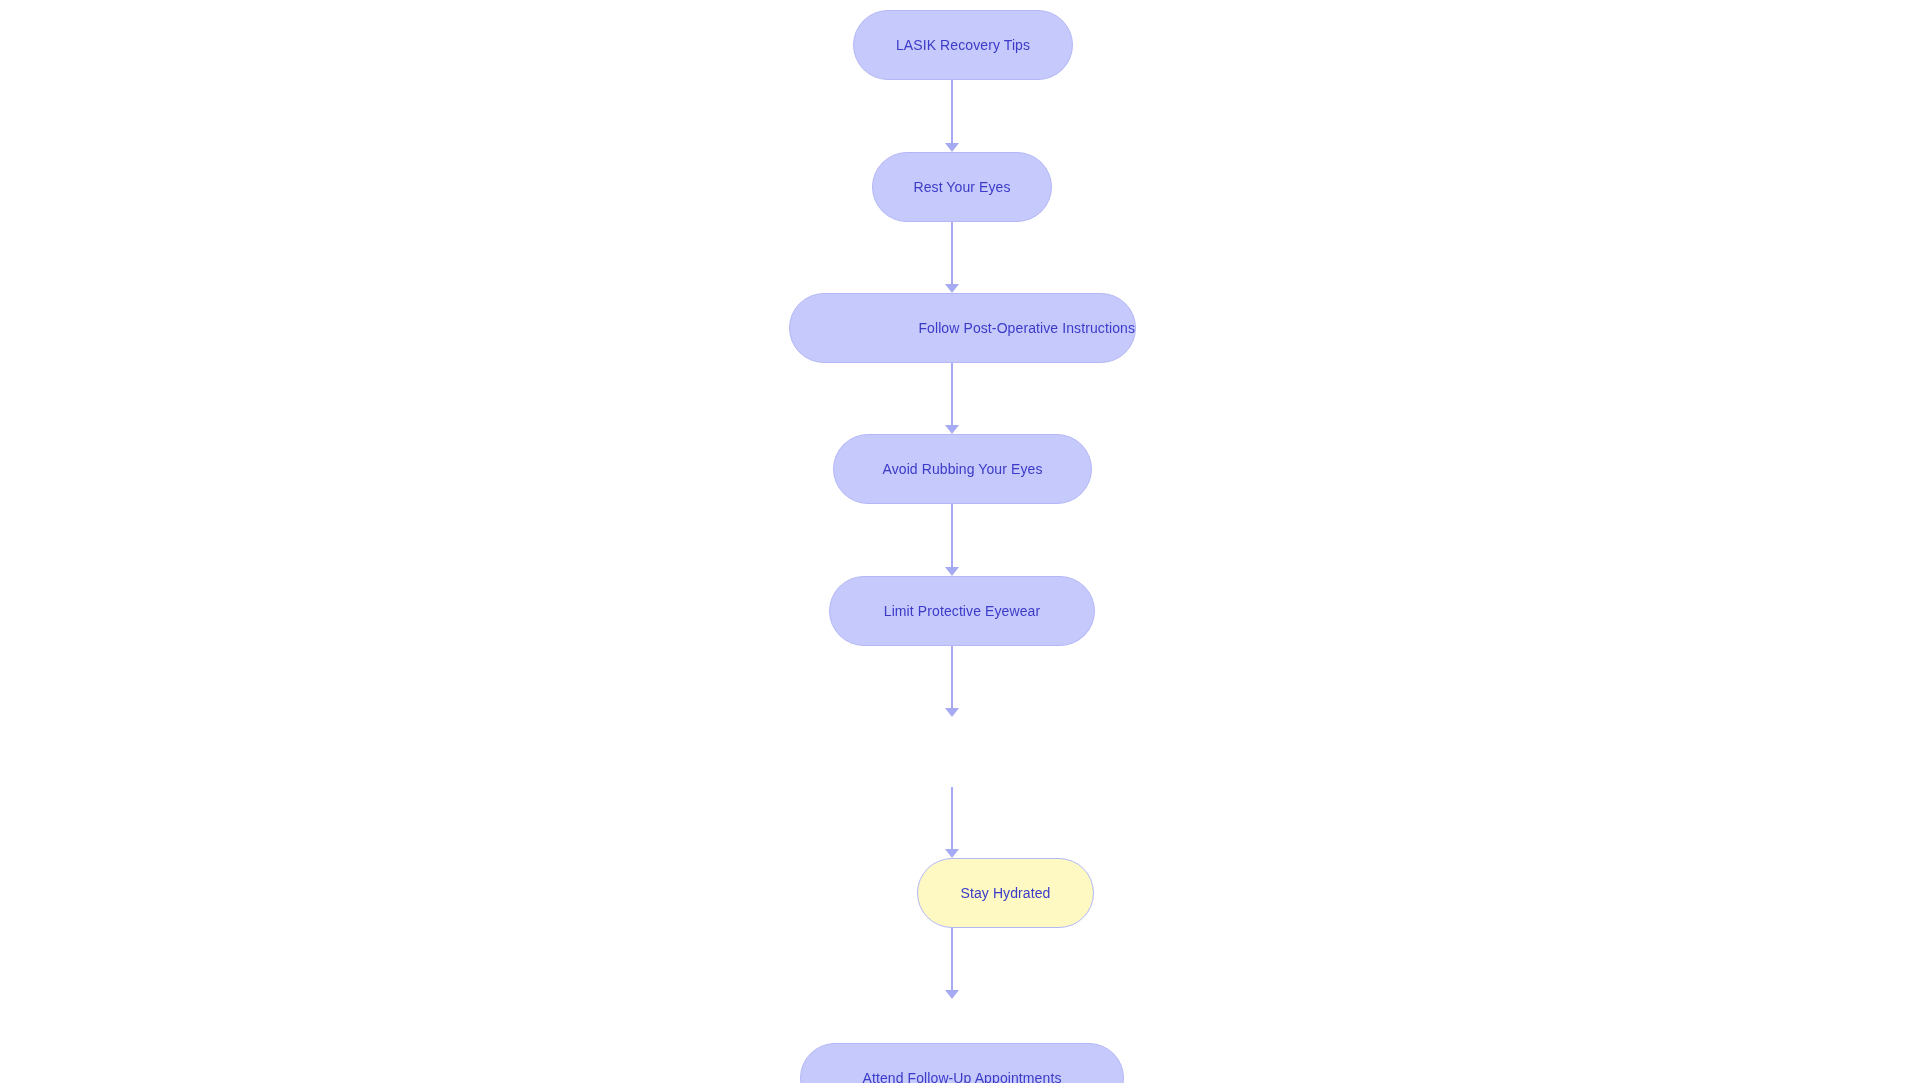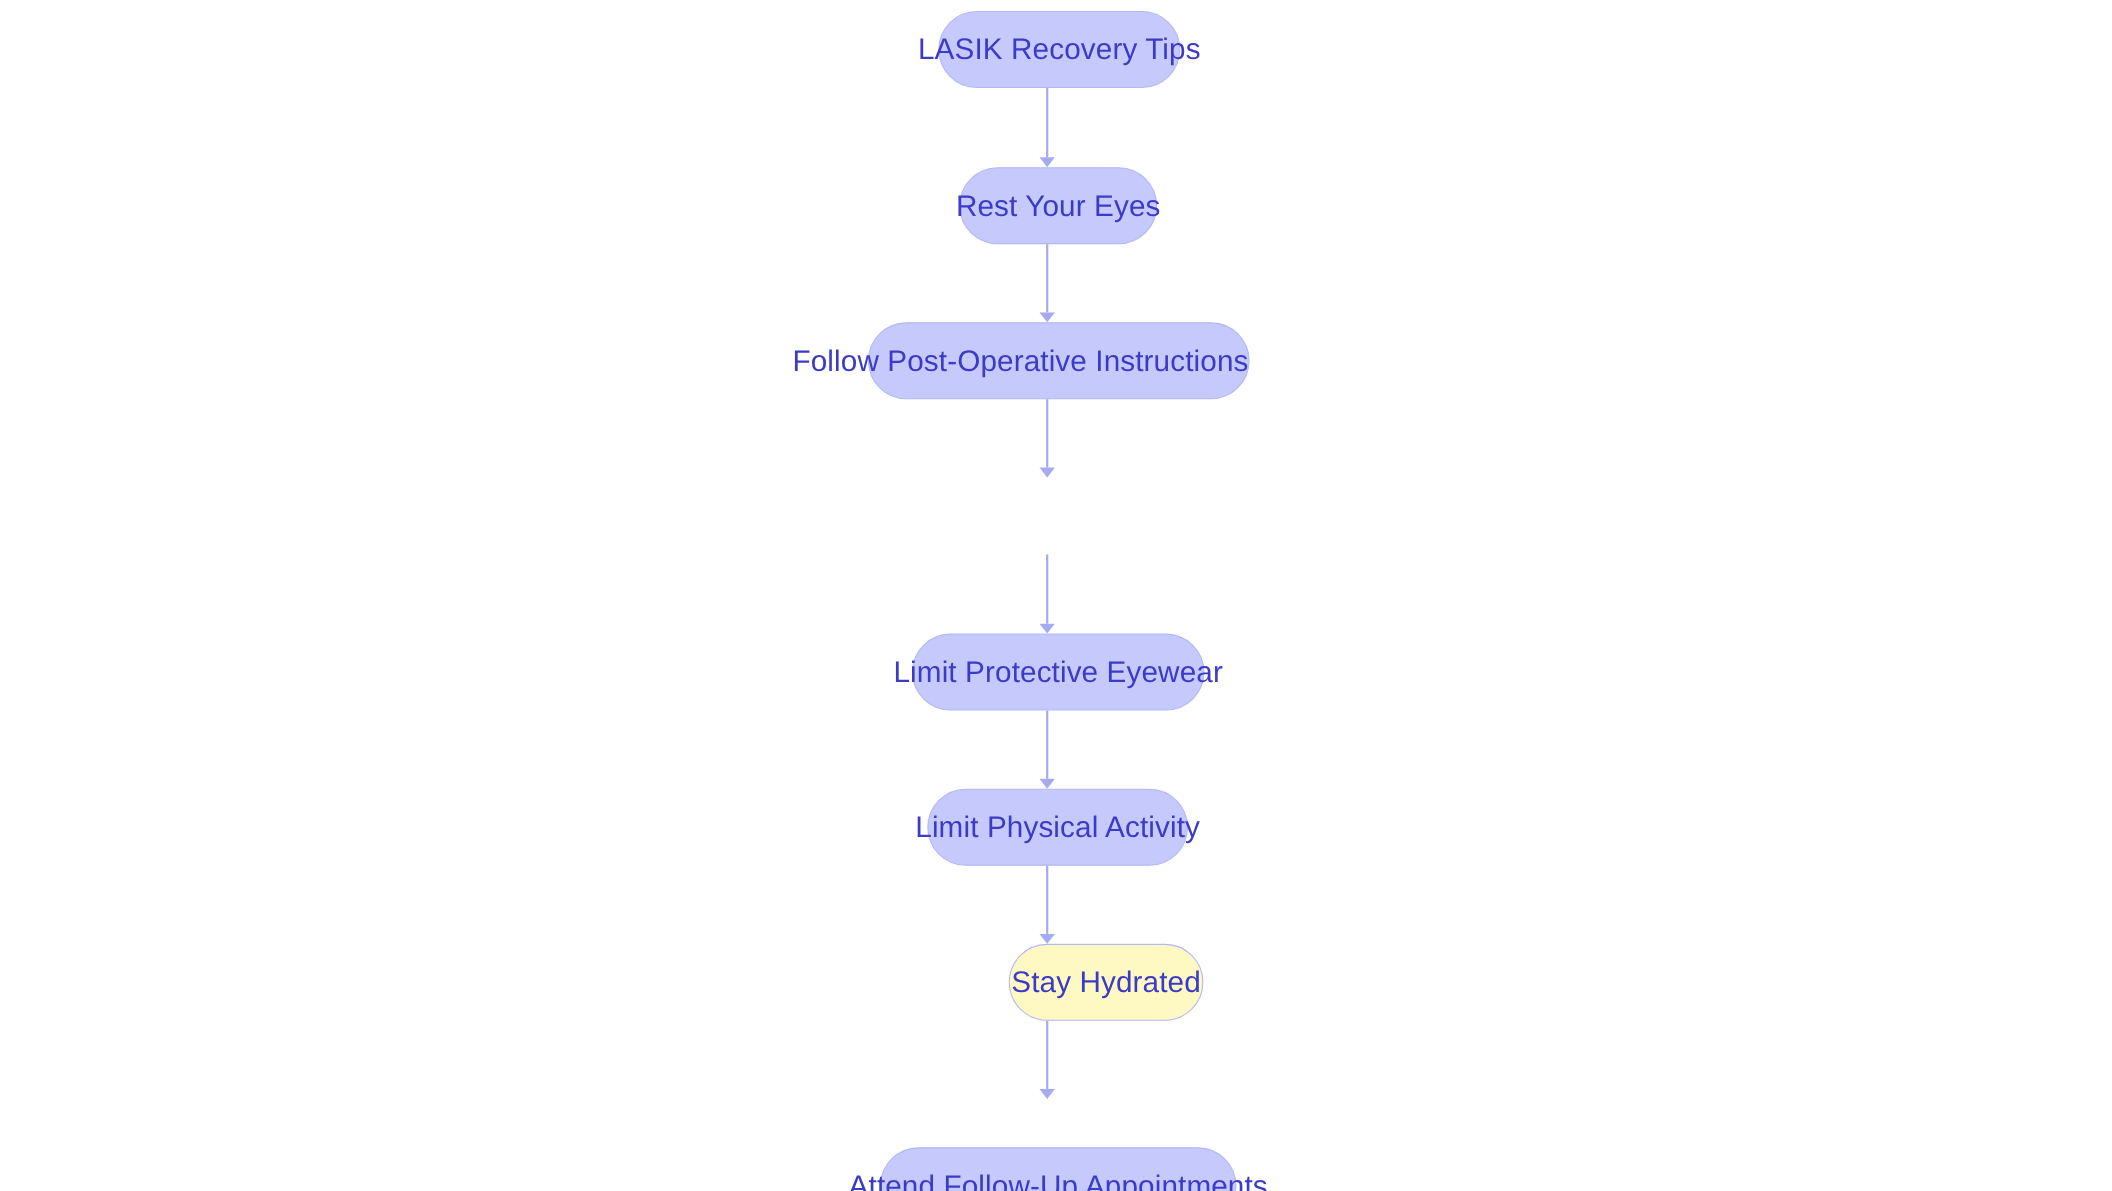--- a/index.html
+++ b/index.html
@@ -37,21 +37,21 @@
     font-size: 21px;
     font-family: "Liberation Sans", sans-serif;
     font-weight: 400;
     letter-spacing: 0.1px;
     white-space: nowrap;
     user-select: none;
   }
 
   .node-label {
     color: #3b3bc8;
-    font-size: 27px;
+    font-size: 14px;
     line-height: 1;
     pointer-events: none;
   }
 
   
   .connector {
     position: absolute;
     width: 24px;
     pointer-events: none;
   }
@@ -108,25 +108,25 @@
 
   <div class="node" style="left: 853px; top: 10px; width: 220px; background: rgb(198, 201, 251); border-color: rgb(179, 183, 246); color: rgb(59, 59, 200);">
     <span class="node-label">LASIK Recovery Tips</span>
   </div>
   <div class="node" style="left: 872px; top: 152px; width: 180px; background: rgb(198, 201, 251); border-color: rgb(179, 183, 246); color: rgb(59, 59, 200);">
     <span class="node-label">Rest Your Eyes</span>
   </div>
   <div class="node" style="left: 789px; top: 293px; width: 347px; background: rgb(198, 201, 251); border-color: rgb(179, 183, 246); color: rgb(59, 59, 200); justify-content: flex-end;">
     <span class="node-label">Follow Post-Operative Instructions</span>
   </div>
+  <div class="node" style="left: 833px; top: 434px; width: 259px; background: rgb(198, 201, 251); border-color: rgb(179, 183, 246); color: rgb(59, 59, 200);">
+    <span class="node-label">Avoid Rubbing Your Eyes</span>
+  </div>
   <div class="node" style="left: 829px; top: 576px; width: 266px; background: rgb(198, 201, 251); border-color: rgb(179, 183, 246); color: rgb(59, 59, 200);">
     <span class="node-label">Limit Protective Eyewear</span>
-  </div>
-  <div class="node" style="left: 843px; top: 717px; width: 237px; background: rgb(198, 201, 251); border-color: rgb(179, 183, 246); color: rgb(59, 59, 200);">
-    <span class="node-label">Limit Physical Activity</span>
   </div>
   <div class="node" style="left: 917px; top: 858px; width: 177px; background: #fef9c3; border-color: rgb(179, 183, 246); color: rgb(59, 59, 200);">
     <span class="node-label">Stay Hydrated</span>
   </div>
   <div class="node" style="left: 800px; top: 999px; width: 324px; background: rgb(198, 201, 251); border-color: rgb(179, 183, 246); color: rgb(59, 59, 200); margin-top: 44px;">
     <span class="node-label">Attend Follow-Up Appointments</span>
   </div>
 
 </div>
 

